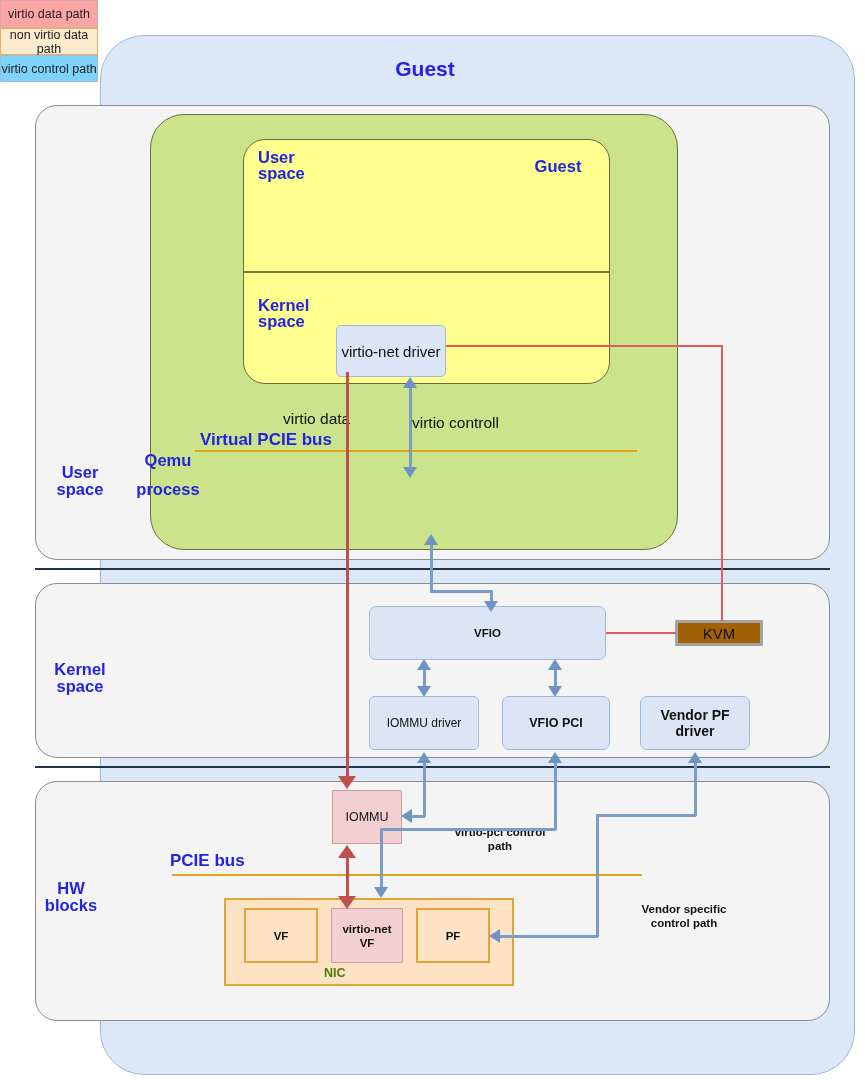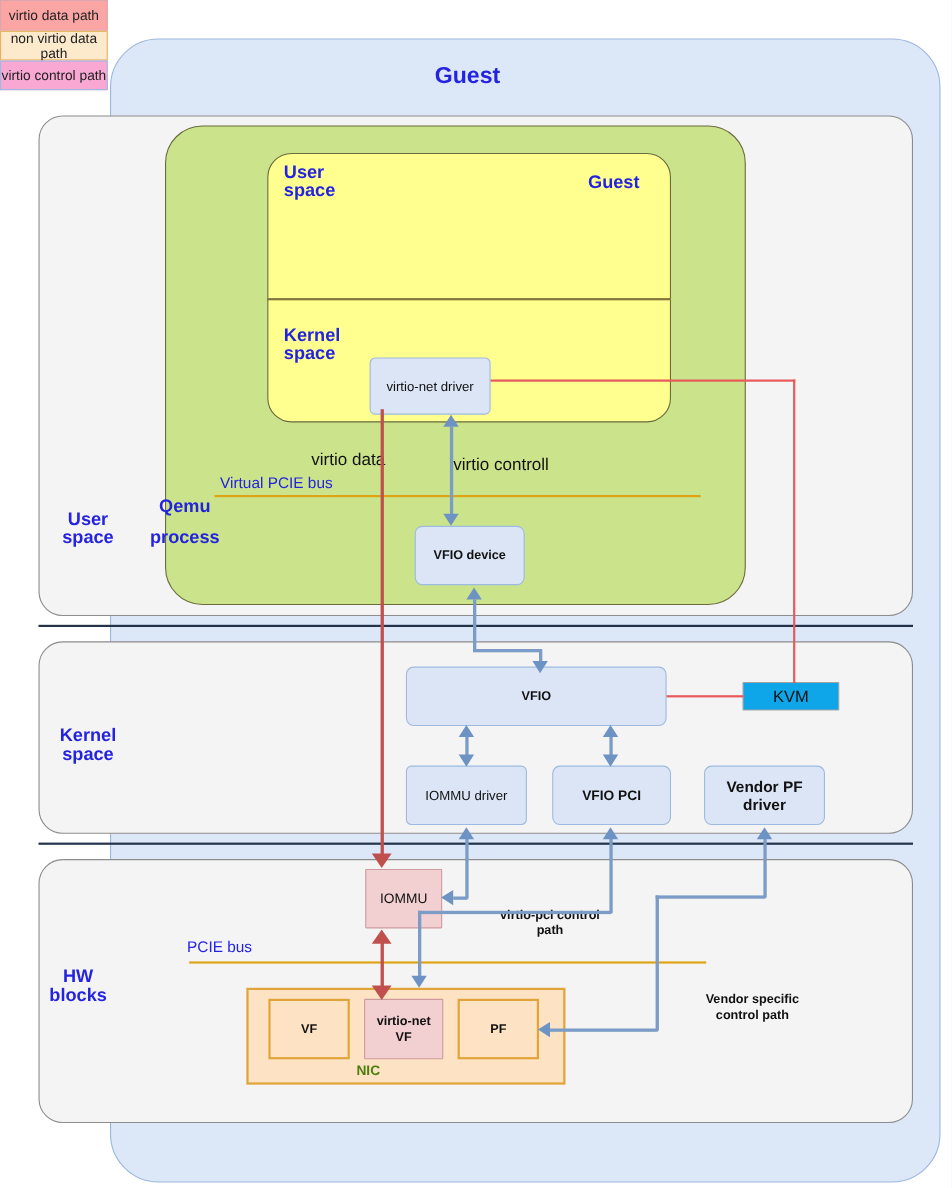--- a/index.html
+++ b/index.html
@@ -8,21 +8,21 @@
 
   .abs{position:absolute;box-sizing:border-box;}
 
   
   .legend-item{
     display:flex;align-items:center;justify-content:center;
     font-size:12.5px;color:#222;text-align:center;
   }
   .lg1{background:#fca5a5;border:1px solid #d9a7ac;}
   .lg2{background:#fdeacd;border:1px solid #e8b25c;}
-  .lg3{background:#f9a8d4;border:1px solid #9dbae0;}
+  .lg3{background:#7dd3fc;border:1px solid #9dbae0;}
 
   
   .host-box{
     background:#dce7f8;border:1px solid #9bb7dd;border-radius:44px;
   }
   .band{
     background:#f4f4f4;border:1px solid #8c8c8c;border-radius:22px;
   }
   .sep{background:#24324a;height:2px;}
 
@@ -32,40 +32,40 @@
   .guest-box{
     background:#ffff8f;border:1px solid #6b6b3f;border-radius:22px;
   }
   .guest-divider{background:#84753a;height:2px;}
 
   
   .blue-label{
     color:#2323e0;font-weight:bold;font-size:16.5px;line-height:17px;text-align:center;
   }
   .blue-small{
-    color:#2323e0;font-weight:normal;font-size:14px;line-height:13px;
+    color:#2323e0;font-weight:bold;font-size:17px;line-height:13px;
   }
   .host-title{color:#2323e0;font-weight:bold;font-size:21px;text-align:center;}
   .plain-label{color:#111;font-size:15.5px;line-height:18px;}
   .bold-small{color:#111;font-weight:bold;font-size:11.5px;line-height:14px;text-align:center;}
 
   
   .node{
     display:flex;align-items:center;justify-content:center;text-align:center;
   }
   .node-blue{
     background:#dbe5f6;border:1px solid #9dbae0;border-radius:7px;
     font-size:11.5px;font-weight:bold;color:#111;
   }
   .node-blue-soft{
     background:#dbe5f6;border:1px solid #9dbae0;border-radius:5px;
-    font-size:12px;font-weight:normal;color:#111;
+    font-size:15px;font-weight:normal;color:#111;
   }
   .node-kvm{
-    background:#0ea5e9;border:1px solid #a3a3a3;border-radius:1px;
+    background:#a16207;border:3px solid #a3a3a3;border-radius:1px;
     font-size:15px;color:#111;
   }
   .node-pink{
     background:#f2cfd1;border:1px solid #cf9a9d;border-radius:1px;
     font-size:11.5px;color:#111;
   }
   .node-pink-b{
     background:#f2cfd1;border:1px solid #cf9a9d;border-radius:1px;
     font-size:11.5px;font-weight:bold;color:#111;line-height:14px;
   }
@@ -117,21 +117,20 @@
   <div class="abs blue-label" style="left:258px;top:313px;width:72px;text-align:left;">space</div>
 
   <div class="abs node node-blue-soft" style="left:336px;top:325px;width:110px;height:52px;">virtio-net driver</div>
 
   <div class="abs blue-small" style="left:200px;top:433px;width:140px;">Virtual PCIE bus</div>
   <div class="abs bus" style="left:195px;top:450px;width:442px;"></div>
 
   <div class="abs plain-label" style="left:283px;top:410px;width:110px;">virtio data</div>
   <div class="abs plain-label" style="left:412px;top:414px;width:130px;">virtio controll</div>
 
-  <div class="abs node node-blue" style="left:377px;top:478px;width:100px;height:54px;">VFIO device</div>
 
   <div class="abs sep" style="left:35px;top:568px;width:795px;"></div>
 
   <div class="abs band" style="left:35px;top:583px;width:795px;height:175px;"></div>
 
   <div class="abs blue-label" style="left:38px;top:661px;width:84px;">Kernel</div>
   <div class="abs blue-label" style="left:38px;top:678px;width:84px;">space</div>
 
   <div class="abs node node-blue" style="left:369px;top:606px;width:237px;height:54px;">VFIO</div>
 

